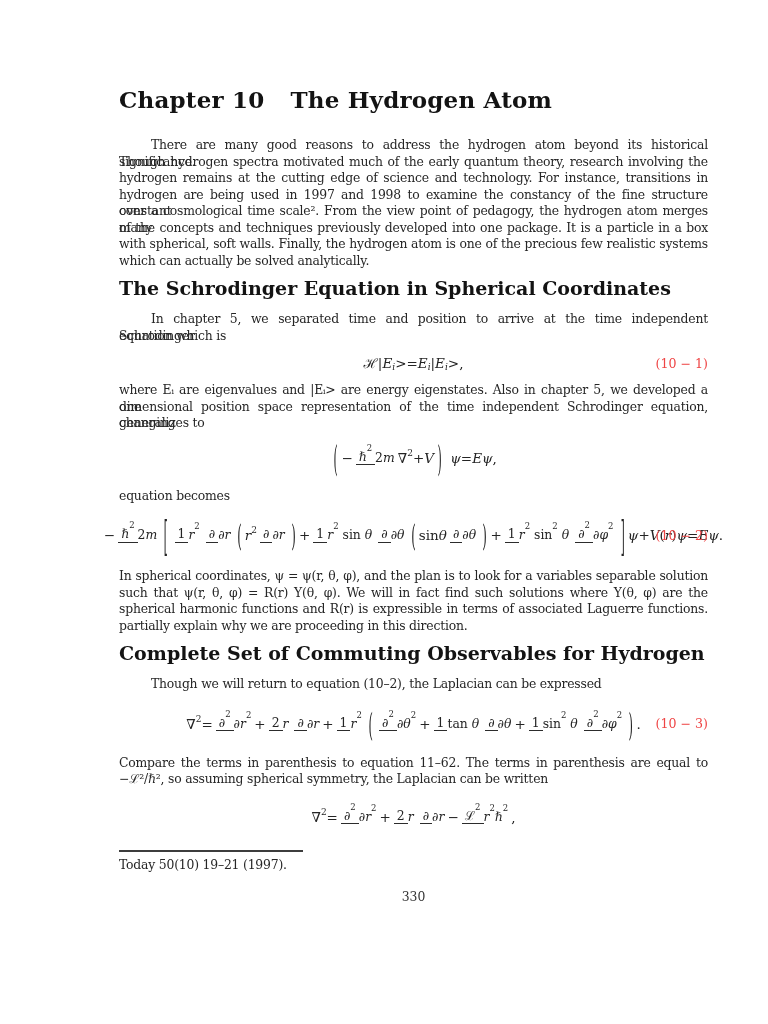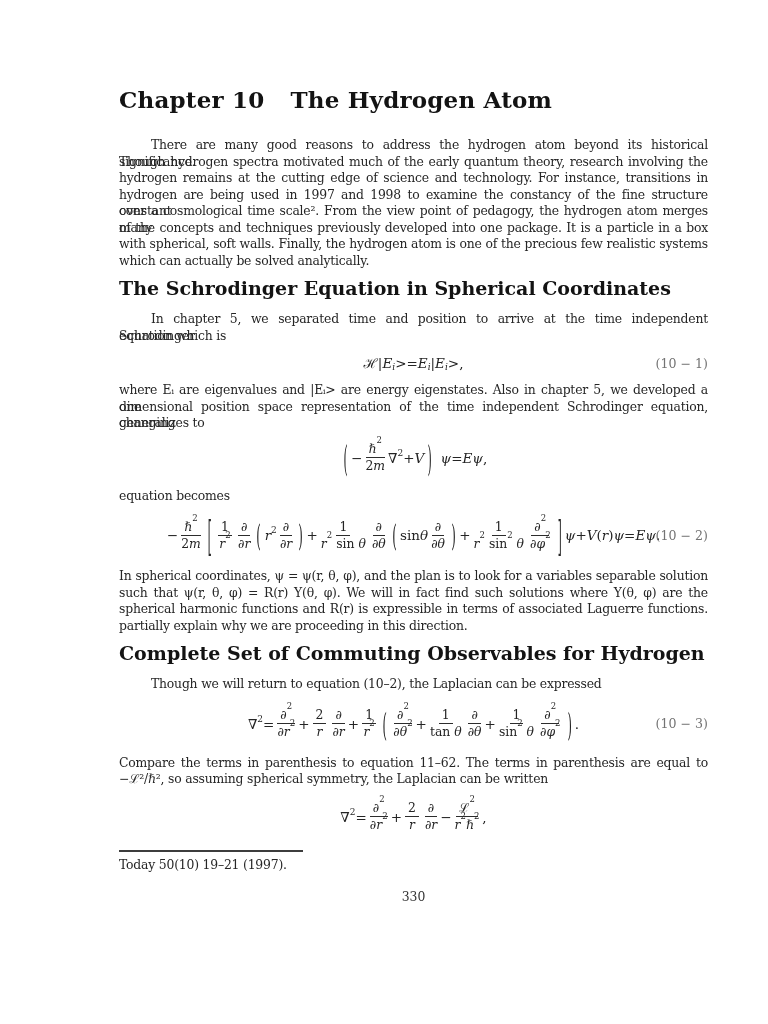--- a/index.html
+++ b/index.html
@@ -41,33 +41,33 @@
   .eq {
     position: relative;
     display: flex; justify-content: center; align-items: center;
     font-size: 13.5px; color: #242424;
   }
   .eq-m1 { margin: 8px 0 8px 0; min-height: 22px; }
   .eq-m2 { margin: 4px 0 4px 0; min-height: 44px; }
   .eq-m3 { margin: 6px 0 6px 0; min-height: 50px; }
   .eq-m4 { margin: 8px 0 8px 0; min-height: 46px; }
   .eq-m5 { margin: 8px 0 2px 0; min-height: 42px; }
-  .eq-label { position: absolute; right: 0; font-size: 12.6px; color: #737373; }
+  .eq-label { position: absolute; right: 0; font-size: 12.6px; color: #ef4444; }
 
   .math { display: inline-flex; align-items: center; white-space: nowrap; }
   .m-rm { font-style: normal; }
   .m-it { font-style: italic; }
   .m-sup { font-size: 9px; vertical-align: 6px; line-height: 0; position: relative; top: -5px; }
   .m-sub { font-size: 9px; font-style: italic; line-height: 0; position: relative; top: 4px; }
   .m-sp { display: inline-block; }
   .m-b  { display: inline-block; transform-origin: 50% 50%; margin: 0 3px; }
   .math > span { flex: none; }
 
   .frac {
-    display: inline-flex; flex-direction: column; align-items: center;
+    display: inline-flex; flex-direction: row; align-items: flex-start;
     margin: 0 3px; line-height: 1.1; font-size: 12.4px; text-align: center;
   }
   .fnum { display: block; border-bottom: 1px solid #2c2c2c; padding: 0 3px 1px 3px; }
   .fden { display: block; padding-top: 1px; }
   .frac .m-sup { font-size: 8.5px; top: -4px; }
 
   .footnote-rule {
     width: 184px; height: 0;
     border-top: 2px solid #3d3d3d;
     margin: 12px 0 5px 0;

